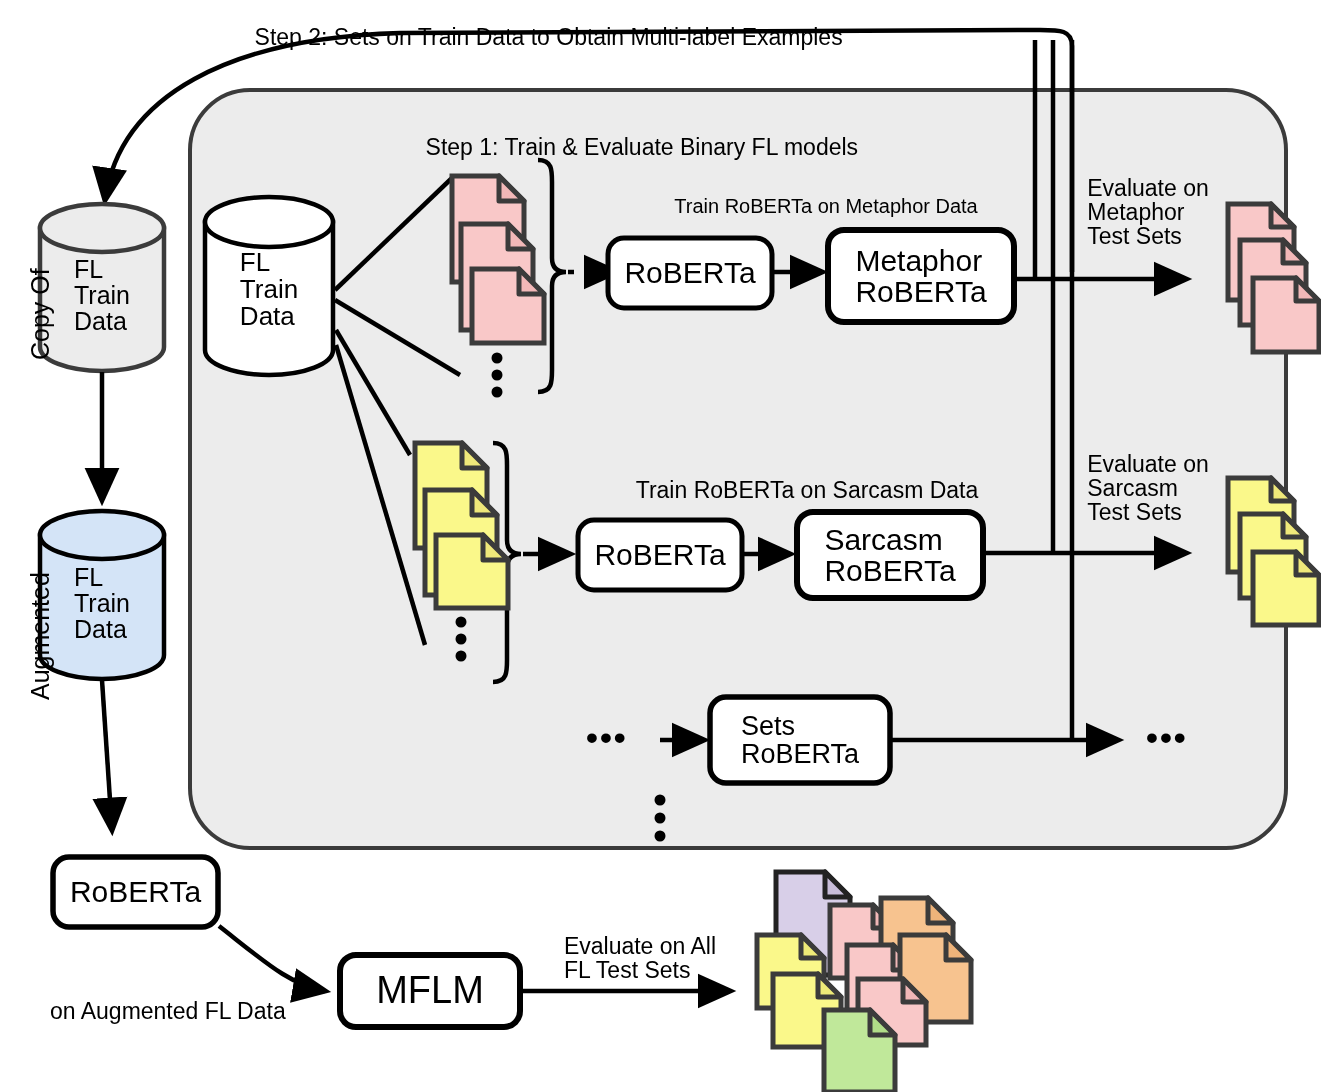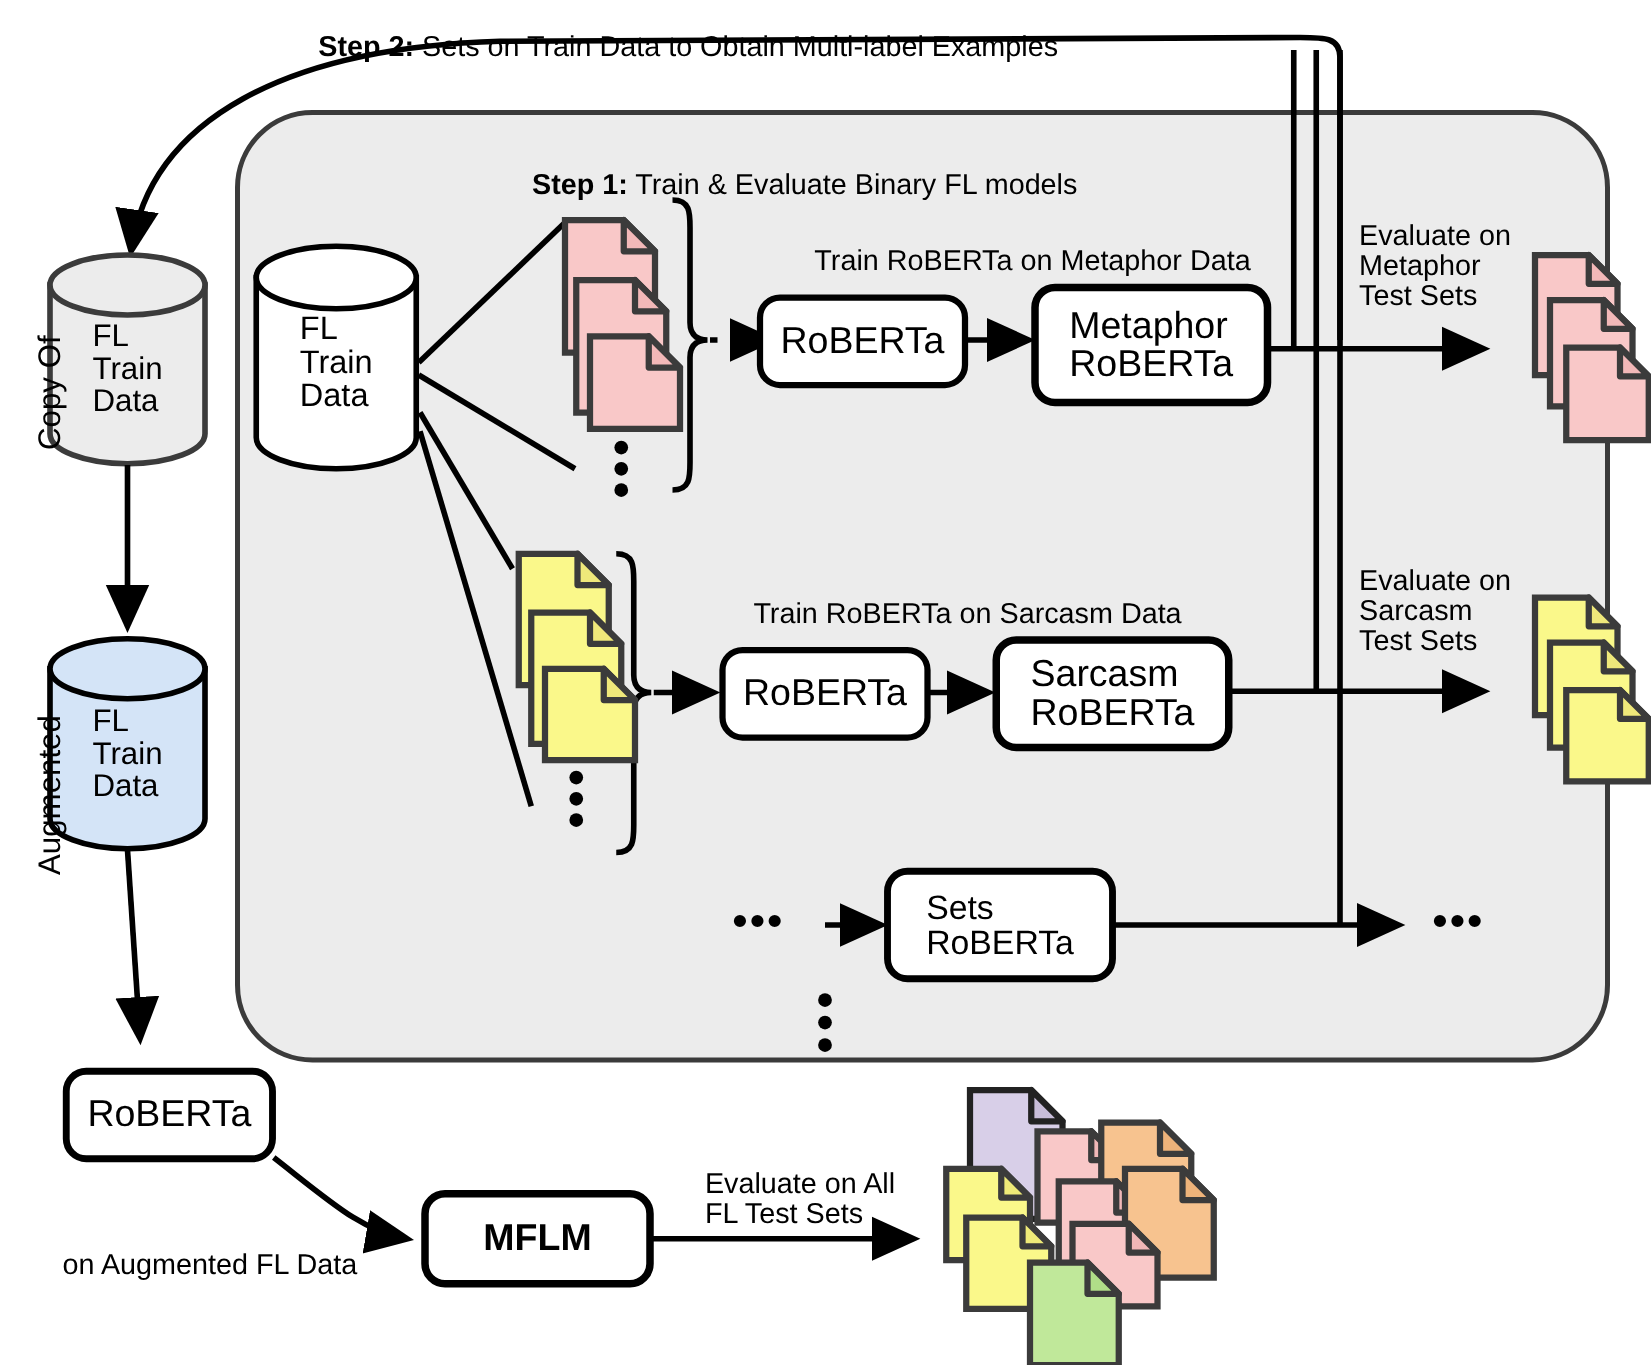--- a/index.html
+++ b/index.html
@@ -2,21 +2,21 @@
 <html><head>
 <meta charset="utf-8">
 <style>
   html,body{margin:0;padding:0;background:#fff;}
   body{width:1321px;height:1092px;position:relative;overflow:hidden;
        font-family:"Liberation Sans", sans-serif;color:#000;}
   #stage{position:absolute;left:0;top:0;width:1321px;height:1092px;}
   svg.layer{position:absolute;left:0;top:0;width:1321px;height:1092px;overflow:visible;}
   .txt{position:absolute;white-space:pre;line-height:1.08;}
   .step-label{font-size:23px;}
-  .step-label b{font-weight:bold;margin-top:16px;}
+  .step-label b{font-weight:normal;margin-top:16px;}
   .ctr{text-align:center;}
   .vlabel{position:absolute;font-size:25px;transform-origin:0 0;white-space:nowrap;}
   .boxlab{position:absolute;display:flex;align-items:center;justify-content:center;
           text-align:left;line-height:1.05;}
   .dots-h{position:absolute;font-size:34px;font-weight:bold;letter-spacing:2px;}
 </style>
 </head>
 <body>
 
 <div id="stage">
@@ -284,40 +284,40 @@
   <div class="boxlab" style="left:40px;top:240px;width:124px;height:110px;font-size:25px;white-space:pre;">FL
 Train
 Data</div>
   <div class="boxlab" style="left:205px;top:232px;width:128px;height:115px;font-size:26px;white-space:pre;">FL
 Train
 Data</div>
   <div class="boxlab" style="left:40px;top:548px;width:124px;height:110px;font-size:25px;white-space:pre;">FL
 Train
 Data</div>
 
-  <div class="txt ctr" style="left:596px;top:196px;width:460px;font-size:23px;">Train RoBERTa on Metaphor Data</div>
+  <div class="txt ctr" style="left:596px;top:196px;width:460px;font-size:20px;">Train RoBERTa on Metaphor Data</div>
   <div class="boxlab" style="left:608px;top:238px;width:164px;height:70px;font-size:30px;">RoBERTa</div>
   <div class="boxlab" style="left:828px;top:230px;width:186px;height:92px;font-size:30px;white-space:pre;">Metaphor
 RoBERTa</div>
   <div class="boxlab" style="left:1072px;top:176px;width:152px;height:90px;font-size:23px;white-space:pre;align-items:flex-start;">Evaluate on
 Metaphor
 Test Sets</div>
 
-  <div class="txt ctr" style="left:544px;top:478px;width:460px;font-size:23px;text-align:center;">Train RoBERTa on Sarcasm Data</div>
+  <div class="txt ctr" style="left:577px;top:478px;width:460px;font-size:23px;text-align:center;">Train RoBERTa on Sarcasm Data</div>
   <div class="boxlab" style="left:578px;top:520px;width:164px;height:70px;font-size:30px;">RoBERTa</div>
   <div class="boxlab" style="left:797px;top:512px;width:186px;height:86px;font-size:30px;white-space:pre;">Sarcasm
 RoBERTa</div>
   <div class="boxlab" style="left:1072px;top:452px;width:152px;height:90px;font-size:23px;white-space:pre;align-items:flex-start;">Evaluate on
 Sarcasm
 Test Sets</div>
 
   <div class="boxlab" style="left:710px;top:697px;width:180px;height:86px;font-size:27px;white-space:pre;">Sets
 RoBERTa</div>
   <div class="dots-h" style="left:586px;top:718px;">•••</div>
   <div class="dots-h" style="left:1146px;top:718px;">•••</div>
 
   <div class="boxlab" style="left:53px;top:857px;width:165px;height:70px;font-size:30px;">RoBERTa</div>
   <div class="txt step-label" style="left:10px;top:999px;margin-left:40px;">on Augmented FL Data</div>
-  <div class="boxlab" style="left:340px;top:955px;width:180px;height:72px;font-size:30px;font-weight:bold;">MFLM</div>
+  <div class="boxlab" style="left:340px;top:955px;width:180px;height:72px;font-size:38px;font-weight:normal;">MFLM</div>
   <div class="boxlab" style="left:530px;top:910px;width:220px;height:64px;font-size:23px;white-space:pre;align-items:flex-start;margin-top:24px;">Evaluate on All
 FL Test Sets</div>
 
 </div>
 
 </body></html>

